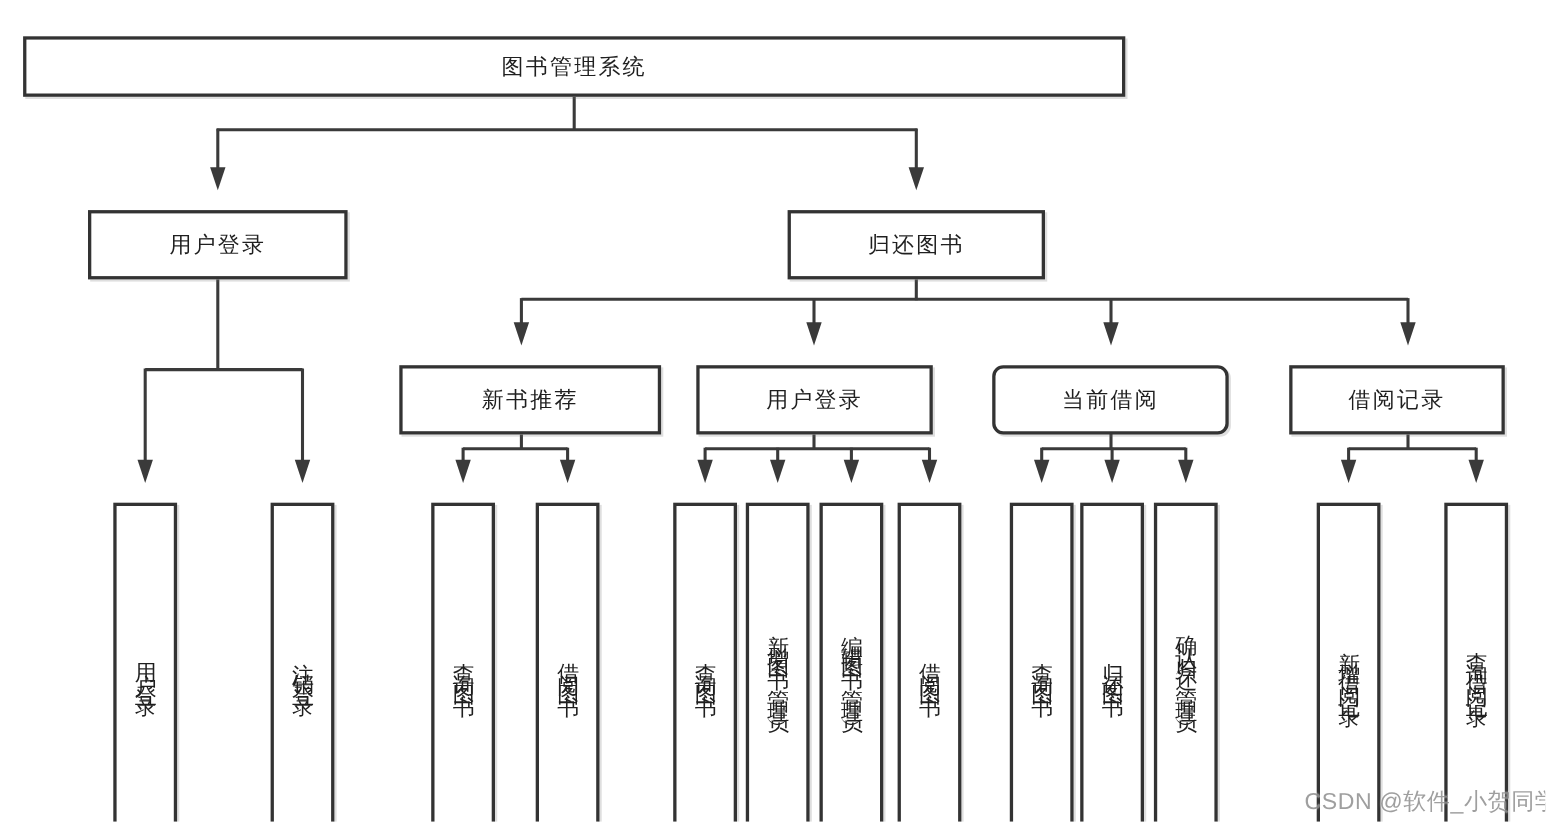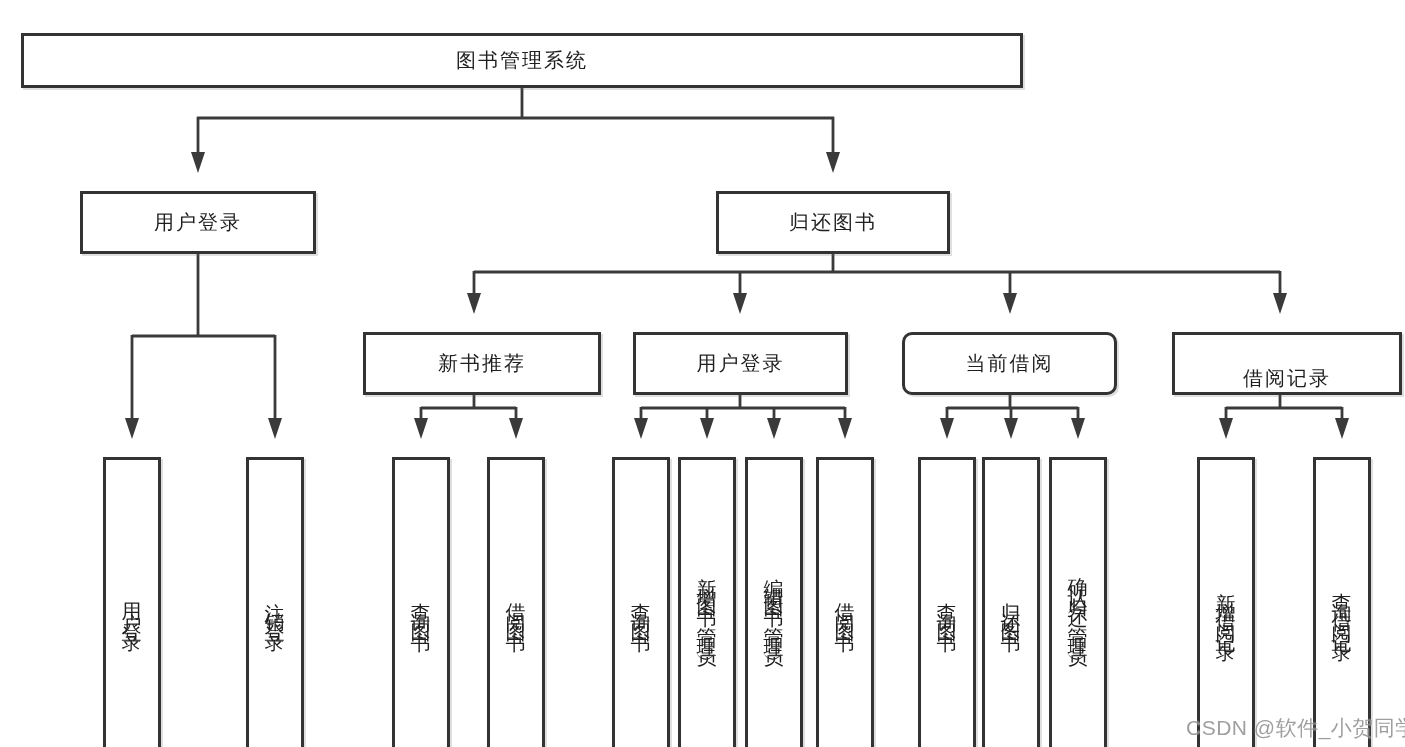--- a/index.html
+++ b/index.html
@@ -50,21 +50,21 @@
     white-space: nowrap;
     color: var(--text, #1f1f1f);
   }
   
   #n-root   { left: 21px;   top: 13px;  width: 1002px; height: 55px; }
   #n-login  { left: 80px;   top: 171px; width: 236px;  height: 63px; }
   #n-mgmt   { left: 716px;  top: 171px; width: 234px;  height: 63px; }
   #n-newrec { left: 363px;  top: 312px; width: 238px;  height: 63px; }
   #n-borrow { left: 633px;  top: 312px; width: 215px;  height: 63px; }
   #n-current{ left: 902px;  top: 312px; width: 215px;  height: 63px; border-radius: 10px; }
-  #n-record { left: 1172px; top: 312px; width: 230px;  height: 63px; align-items: flex-end; }
+  #n-record { left: 1172px; top: 312px; width: 196px;  height: 63px; }
   #l1  { left: 103px;  }
   #l2  { left: 246px;  }
   #l3  { left: 392px;  }
   #l4  { left: 487px;  }
   #l5  { left: 612px;  }
   #l6  { left: 678px;  }
   #l7  { left: 745px;  }
   #l8  { left: 816px;  }
   #l9  { left: 918px;  }
   #l10 { left: 982px;  }

